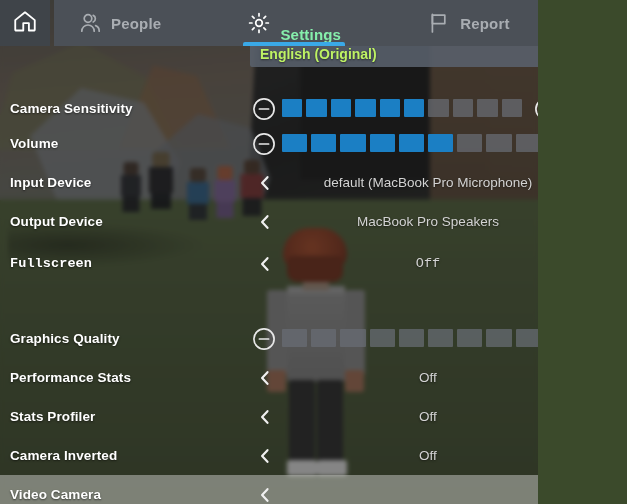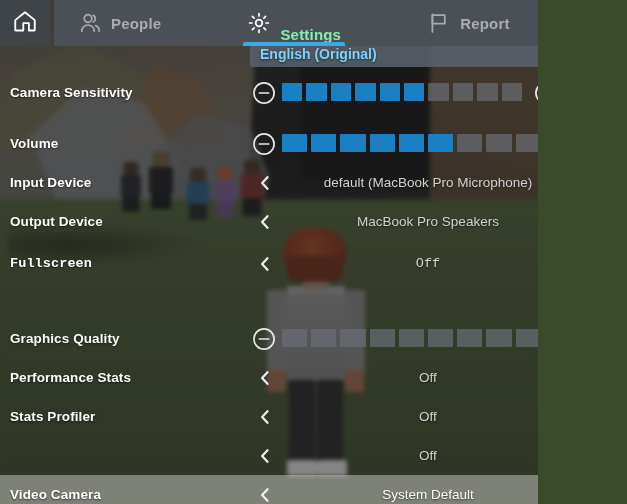--- a/index.html
+++ b/index.html
@@ -166,21 +166,21 @@
   }
   .row.highlight .row-value { color: #ffffff; }
 
   
   .dropdown {
     position: absolute; left: 250px; top: 0px; width: 358px; height: 27px;
     background: rgba(89, 97, 108, 0.88); border-radius: 2px;
     display: flex; align-items: center; cursor: pointer;
   }
   .dropdown .dd-text {
-    font-size: 14px; font-weight: bold; color: #7dd3fc; padding-left: 10px;
+    font-size: 14px; font-weight: bold; color: #bef264; padding-left: 10px;
     text-shadow: 0 1px 2px rgba(0,0,0,.5);
   }
   .dd-caret { position: absolute; right: 10px; top: 9px; }
 
   
   .minus, .plus {
     position: absolute; width: 24px; height: 24px; cursor: pointer;
   }
   .seg-track {
     position: absolute; display: flex; gap: 4px; height: 18px; align-items: center;
@@ -329,21 +329,21 @@
 
   <div class="rows" id="rows">
       <div class="row" style="top: 0px;">
         <div class="dropdown" style="top: -6px;">
           <span class="dd-text">English (Original)</span>
           <span class="dd-caret"><svg width="16" height="11" viewBox="0 0 16 11">
               <path d="M1 1h14L8 10z" fill="#ffffff"></path>
             </svg></span>
         </div>
       </div>
-      <div class="row" style="top: 27px;">
+      <div class="row" style="top: 43px;">
         <div class="row-label">Camera Sensitivity</div>
         <div class="minus" style="left: 252px; top: 8px;"><svg width="24" height="24" viewBox="0 0 24 24" fill="none" stroke="#e8e8e8" stroke-width="1.7" stroke-linecap="round">
             <circle cx="12" cy="12" r="10.1"></circle>
             <line x1="7.4" y1="12" x2="16.6" y2="12"></line>
           </svg></div>
         <div class="seg-track" style="left: 282px; top: 10px;">
           <div class="seg on" style="width: 20.4px;"></div>
           <div class="seg on" style="width: 20.4px;"></div>
           <div class="seg on" style="width: 20.4px;"></div>
           <div class="seg on" style="width: 20.4px;"></div>
@@ -472,40 +472,40 @@
           </svg>
         </div>
         <div class="row-value">Off</div>
         <div class="chev right">
           <svg width="20" height="26" viewBox="0 0 24 24" fill="none" stroke="#f0f0f0" stroke-width="2.6" stroke-linecap="round" stroke-linejoin="round">
             <path d="M9 5 15.5 12 9 19"></path>
           </svg>
         </div>
       </div>
       <div class="row" style="top: 390px;">
+        <div class="row-label">Camera Inverted</div>
         <div class="chev left">
           <svg width="20" height="26" viewBox="0 0 24 24" fill="none" stroke="#f0f0f0" stroke-width="2.6" stroke-linecap="round" stroke-linejoin="round">
             <path d="M15 5 8.5 12 15 19"></path>
           </svg>
         </div>
         <div class="row-value">Off</div>
         <div class="chev right">
           <svg width="20" height="26" viewBox="0 0 24 24" fill="none" stroke="#f0f0f0" stroke-width="2.6" stroke-linecap="round" stroke-linejoin="round">
             <path d="M9 5 15.5 12 9 19"></path>
           </svg>
         </div>
       </div>
       <div class="row highlight" style="top: 429px;">
         <div class="row-label">Video Camera</div>
         <div class="chev left">
           <svg width="20" height="26" viewBox="0 0 24 24" fill="none" stroke="#f0f0f0" stroke-width="2.6" stroke-linecap="round" stroke-linejoin="round">
             <path d="M15 5 8.5 12 15 19"></path>
           </svg>
         </div>
-        <div class="row-value">System Default</div>
         <div class="chev right">
           <svg width="20" height="26" viewBox="0 0 24 24" fill="none" stroke="#f0f0f0" stroke-width="2.6" stroke-linecap="round" stroke-linejoin="round">
             <path d="M9 5 15.5 12 9 19"></path>
           </svg>
         </div>
       </div>
     </div>
 
   <div class="scrollbar-track">
     <div class="scrollbar-thumb" id="sb-thumb" style="top: 64.12px; height: 329.76px;"></div>

